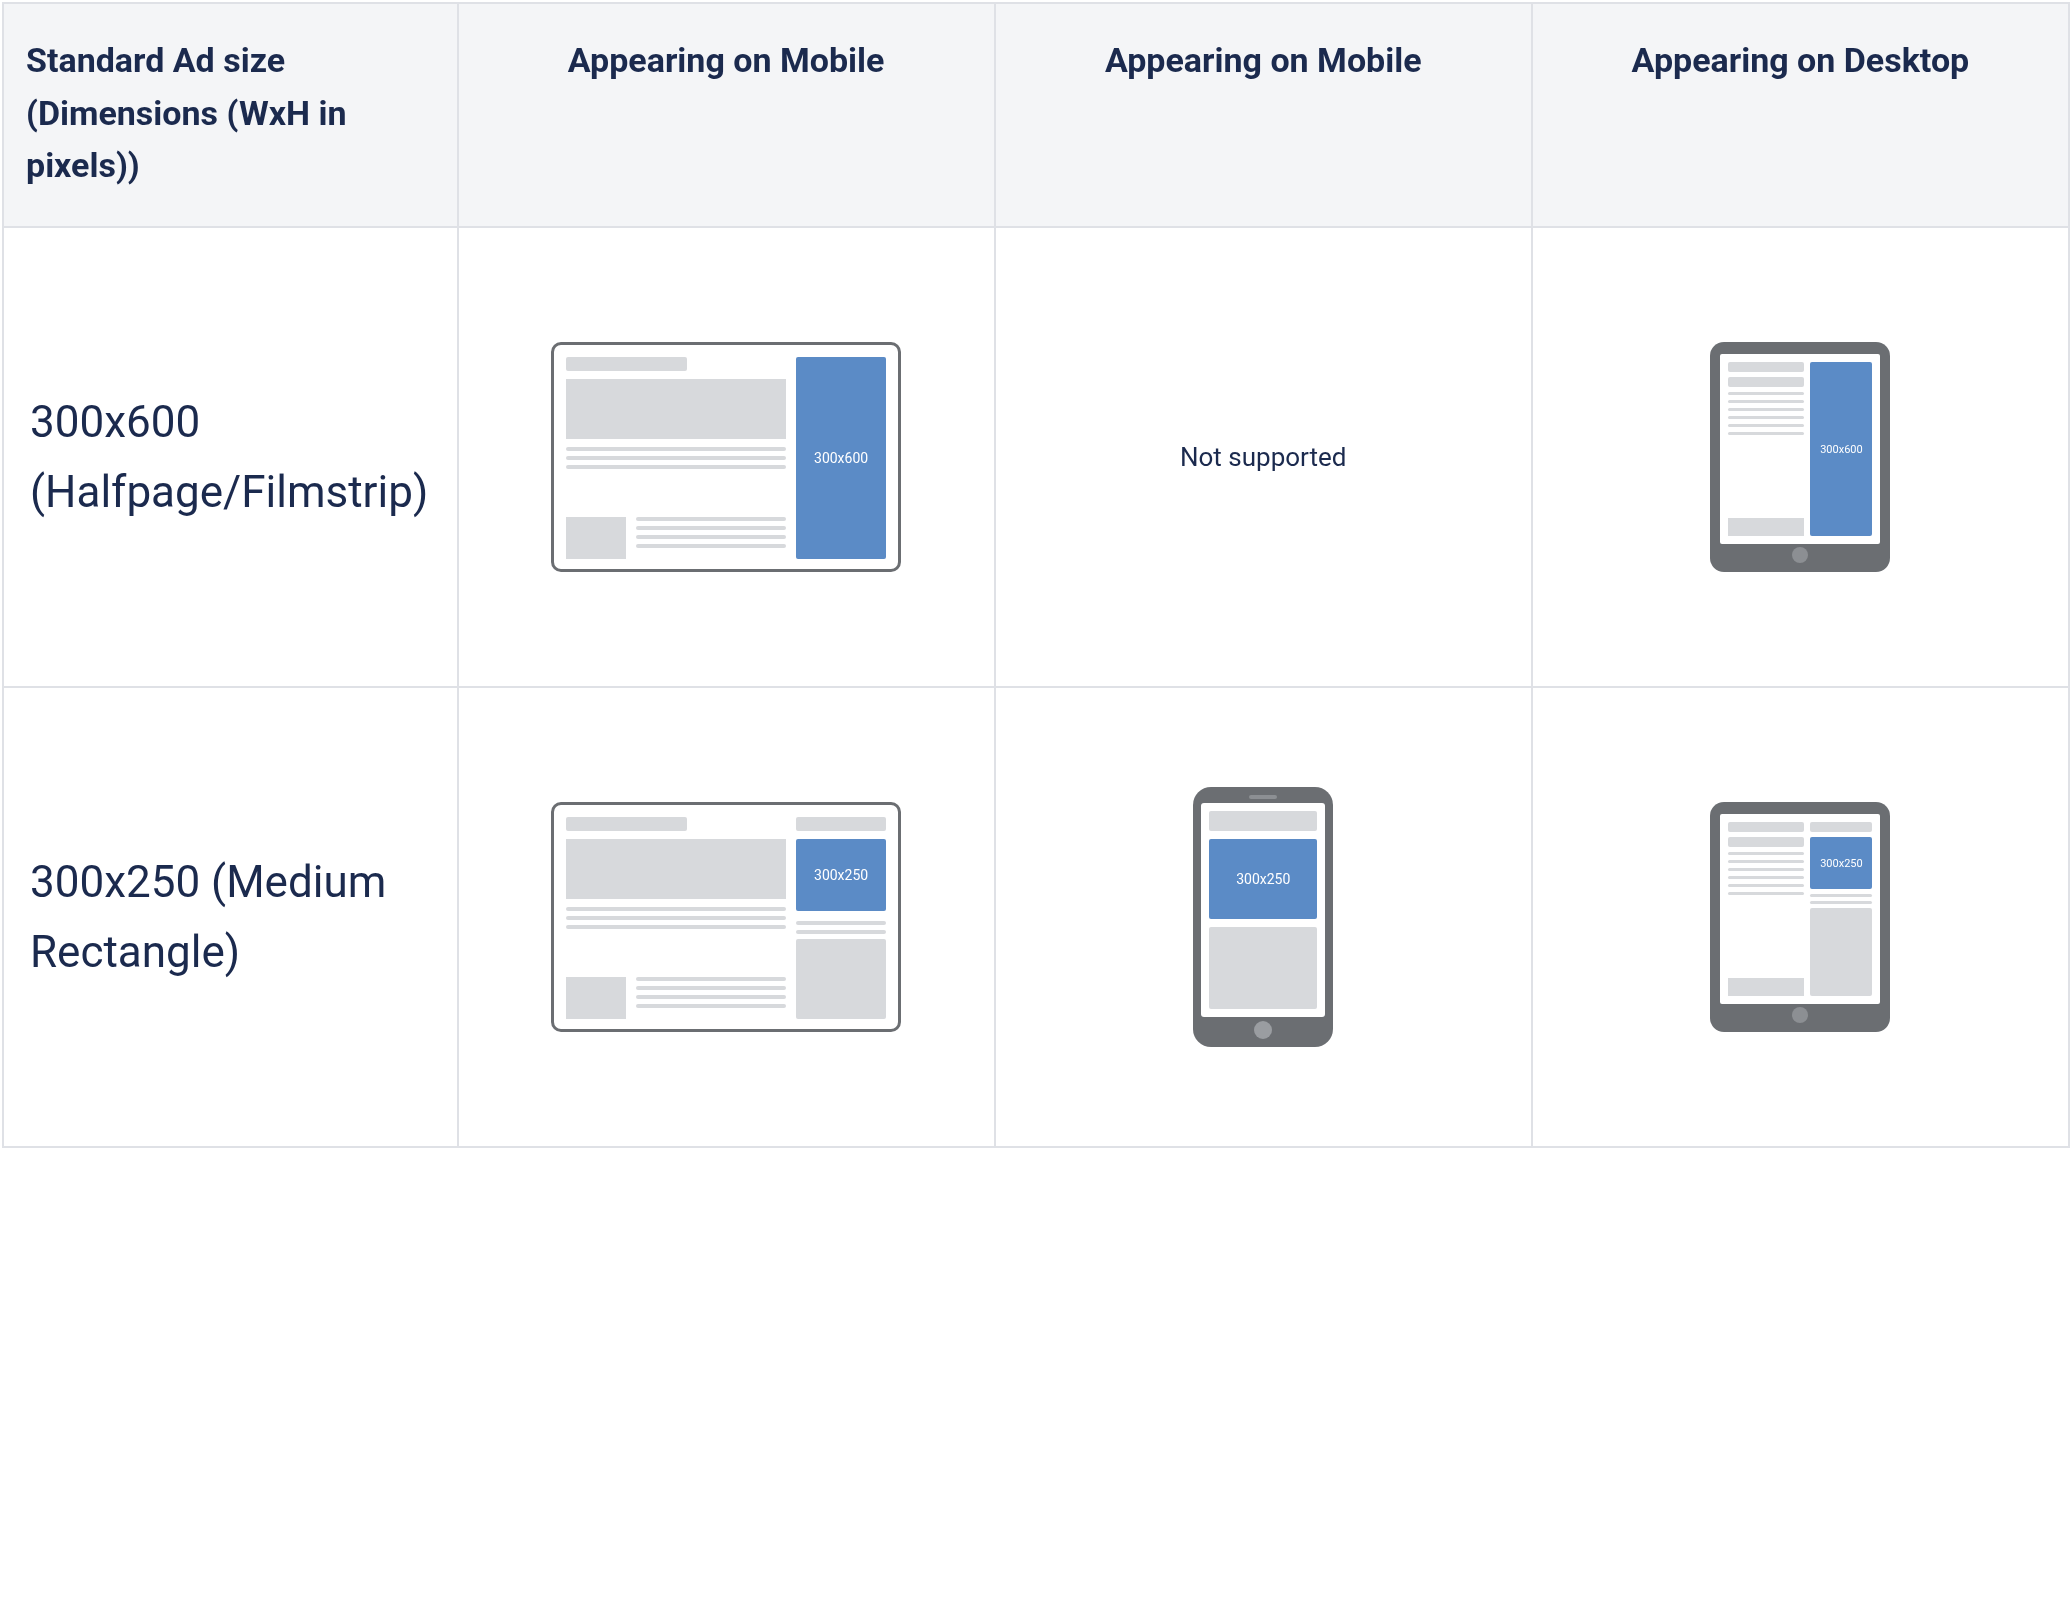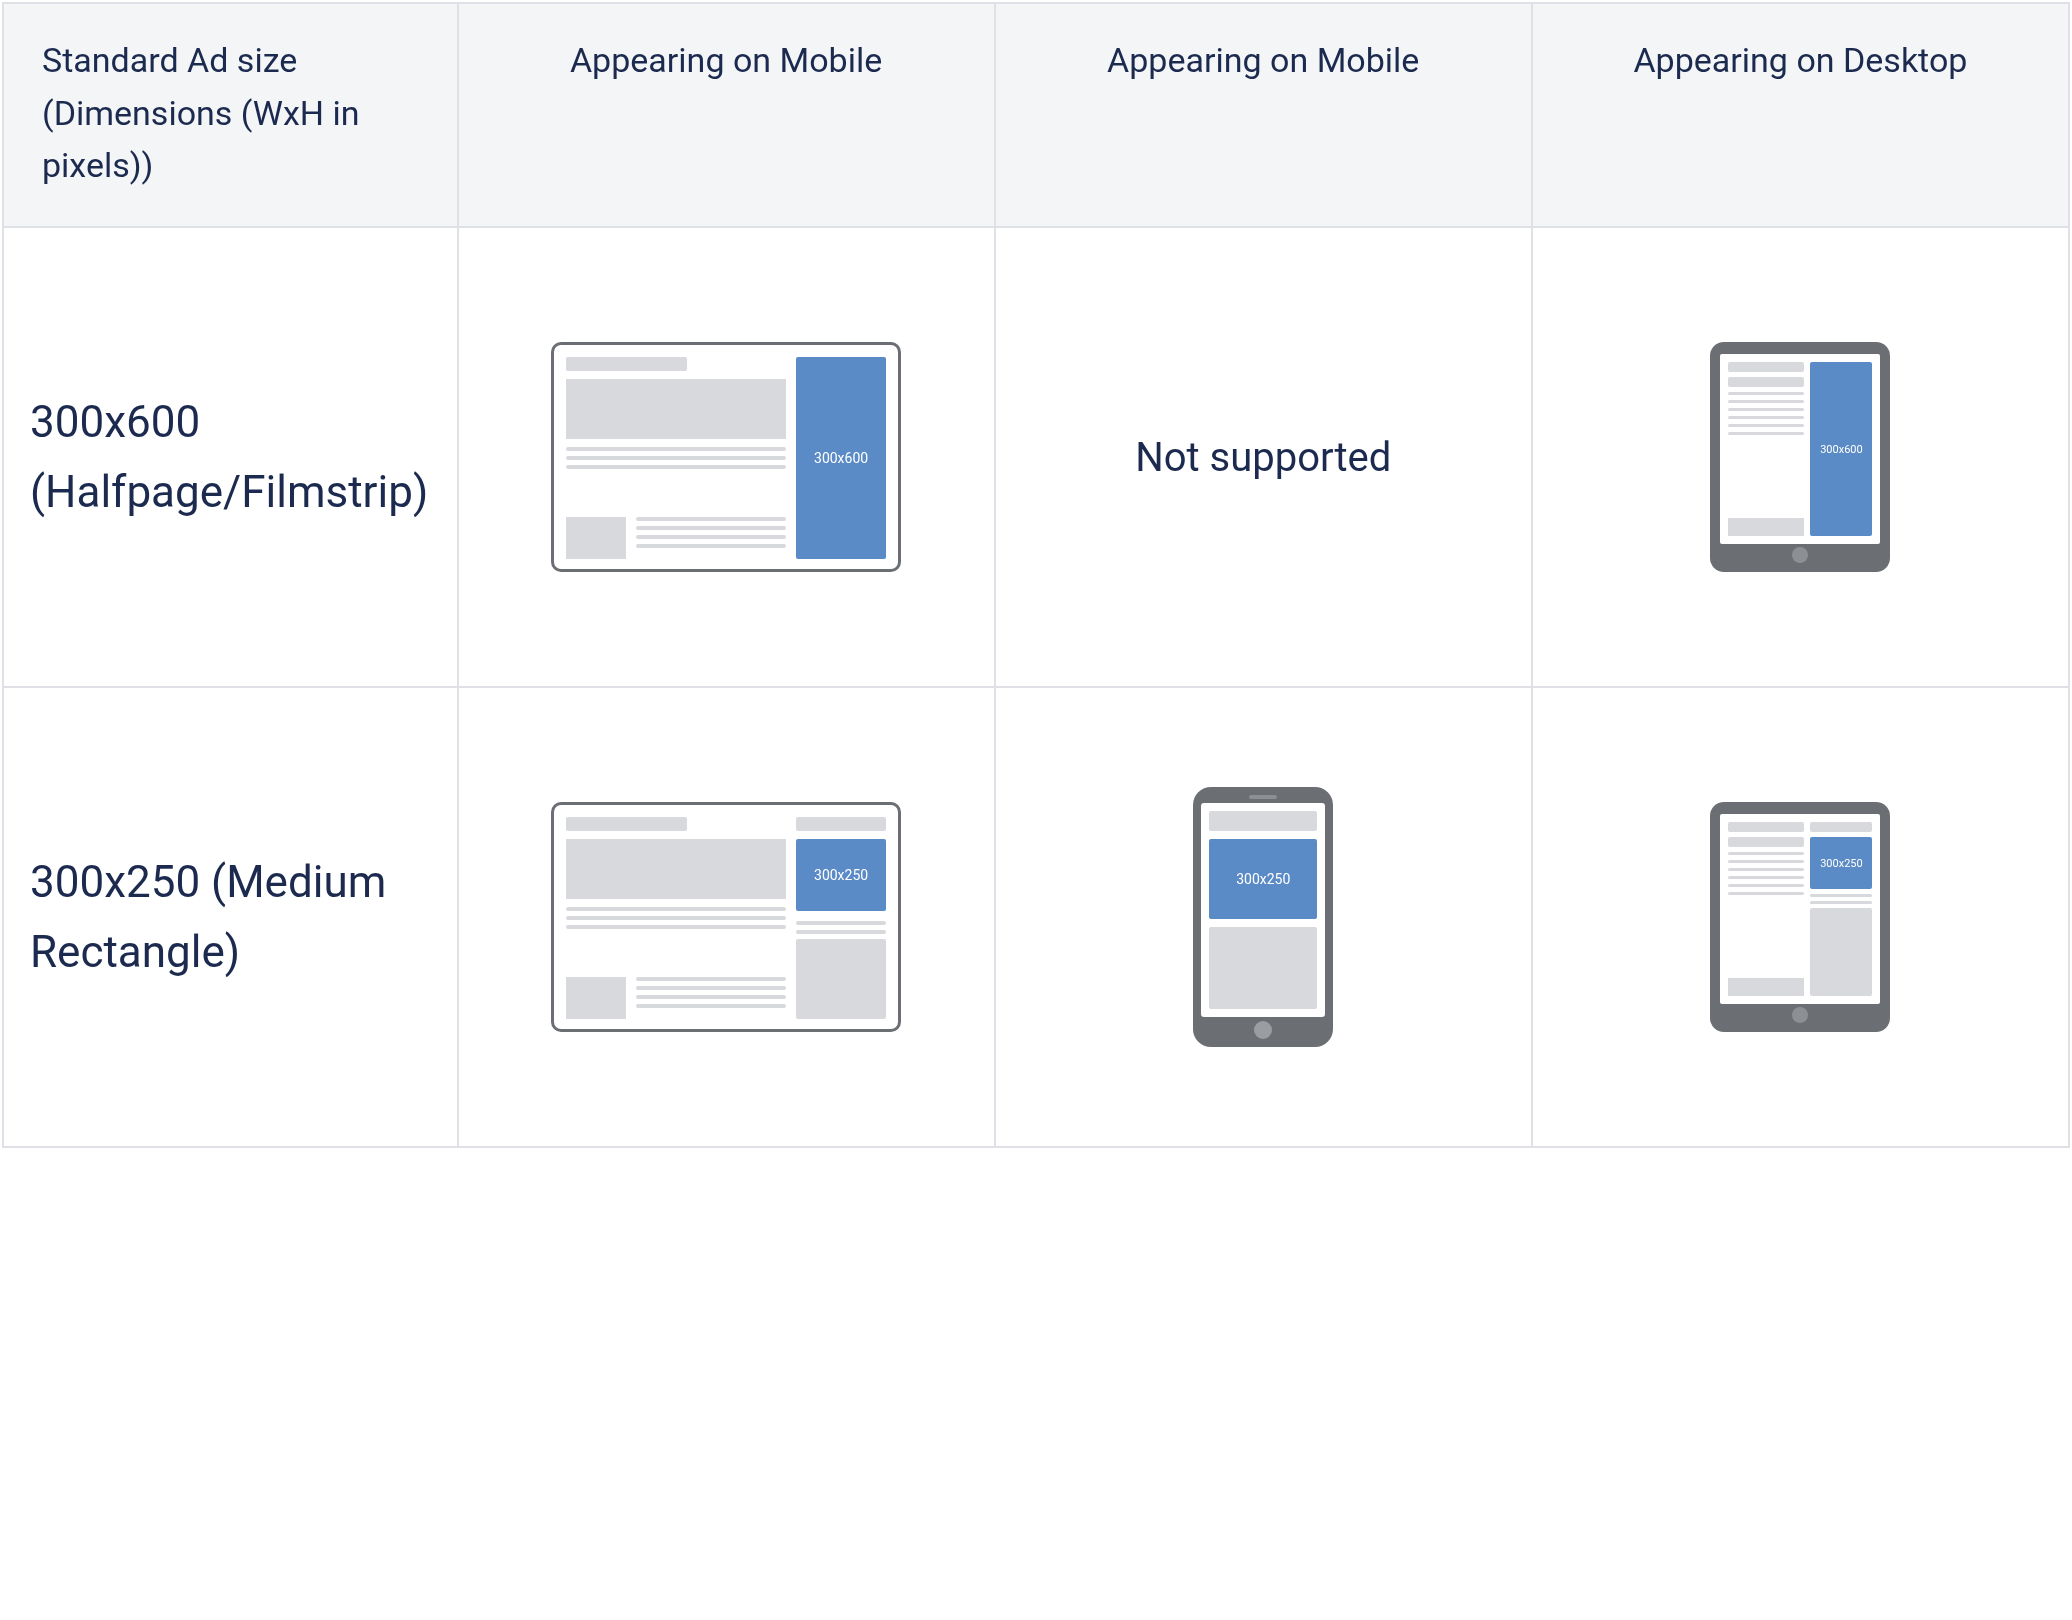--- a/index.html
+++ b/index.html
@@ -25,44 +25,44 @@
     border-collapse: collapse;
     width: 100%;
     table-layout: fixed;
   }
   th, td {
     border: 2px solid var(--border);
     vertical-align: top;
   }
   th {
     background: var(--header-bg);
-    font-weight: 400;
+    font-weight: 700;
     font-size: 34px;
     line-height: 1.55;
-    padding: 30px 38px 34px;
+    padding: 30px 22px 34px;
     text-align: center;
     margin-top: 11px;
   }
   th.first { text-align: left; }
   td {
     padding: 30px 26px;
     height: 460px;
   }
   td.sizecol {
     font-size: 44px;
     line-height: 1.6;
     vertical-align: middle;
     border-radius: 15px;
   }
   td.previewcol {
     text-align:center;
     vertical-align: middle;
   }
   .not-supported {
-    font-size: 40px;
+    font-size: 26px;
   }
 
   
   .desktop {
     width: 350px; height: 230px;
     border: 3px solid #6b6e72;
     border-radius: 10px;
     background:#fff;
     position:relative;
     margin: 0 auto;

